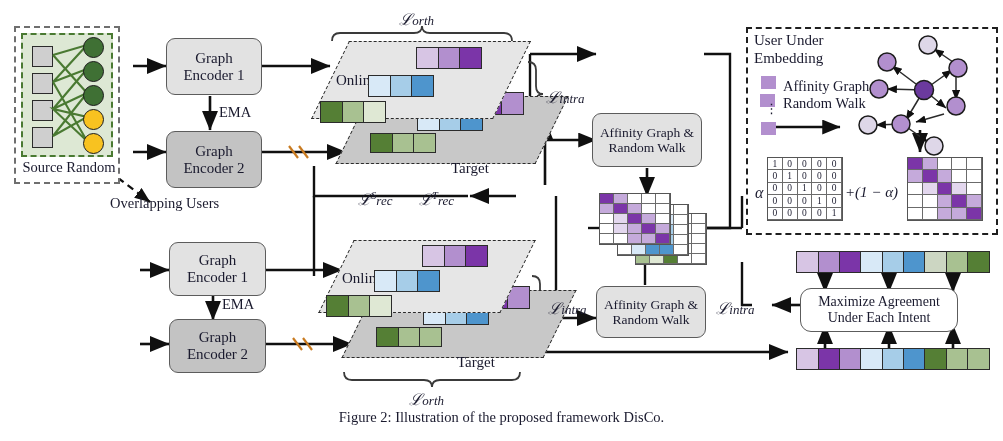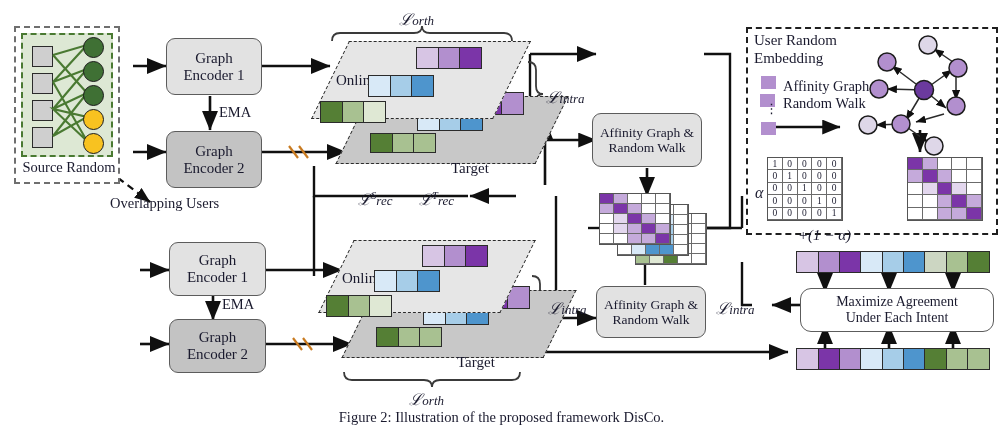--- a/index.html
+++ b/index.html
@@ -265,21 +265,21 @@
   </div>
 
   <div class="abs mod" style="left:592px;top:113px;width:110px;height:54px;">
     <span style="white-space:pre-line;font-size:13.5px;">Affinity Graph &amp;
 Random Walk</span>
   </div>
   <div class="abs mod" style="left:596px;top:286px;width:110px;height:52px;">
     <span style="white-space:pre-line;font-size:13.5px;">Affinity Graph &amp;
 Random Walk</span>
   </div>
-  <div class="abs mod white" style="left:800px;top:288px;width:194px;height:44px;border-radius:11px;">
+  <div class="abs mod white" style="left:800px;top:288px;width:158px;height:44px;border-radius:11px;">
     <span style="white-space:pre-line;font-size:14px;">Maximize Agreement
 Under Each Intent</span>
   </div>
 
   <div class="mat" style="left:636px;top:214px;width:70px;height:50px;grid-template-columns:repeat(5,1fr);grid-template-rows:repeat(5,1fr);">
     <b></b>
       <b></b>
       <b></b>
       <b></b>
       <b></b>
@@ -354,21 +354,21 @@
       <b style="background:#c5aadb;"></b>
     <b></b>
       <b></b>
       <b style="background:#c5aadb;"></b>
       <b style="background:#c5aadb;"></b>
       <b style="background:#7b35a8;"></b>
   </div>
 
   <div class="abs dashbox" style="left:746px;top:27px;width:252px;height:208px;">
   </div>
-  <div class="plain" style="left:754px;top:32px;white-space:pre-line;line-height:1.18;font-size:15px;">User Random
+  <div class="plain" style="left:754px;top:32px;white-space:pre-line;line-height:1.18;font-size:15px;">User Under
 Embedding</div>
   <div class="plain" style="left:783px;top:78px;white-space:pre-line;line-height:1.2;font-size:14.5px;">Affinity Graph &amp;
 Random Walk</div>
 
   <div class="strip" style="left:761px;top:76px;flex-direction:column;">
     <i style="width:15px;height:13px;background:#b28fce;border:none;"></i>
     <i style="width:15px;height:13px;background:#b28fce;border:none;margin-top:5px;"></i>
   </div>
   <div class="dots" style="left:765px;top:106px;">⋮</div>
   <div class="strip" style="left:761px;top:122px;">
@@ -422,21 +422,21 @@
       <b>0</b>
       <b>0</b>
       <b>1</b>
       <b>0</b>
     <b>0</b>
       <b>0</b>
       <b>0</b>
       <b>0</b>
       <b>1</b>
   </div>
-  <div class="math" style="left:798px;top:184px;font-size:15px;margin-top:43px;">+(1 − α)</div>
+  <div class="math" style="left:845px;top:184px;font-size:15px;">+(1 − α)</div>
   <div class="mat" style="left:908px;top:158px;width:74px;height:62px;grid-template-columns:repeat(5,1fr);grid-template-rows:repeat(5,1fr);">
     <b style="background:#7b35a8;"></b>
       <b style="background:#c5aadb;"></b>
       <b></b>
       <b></b>
       <b></b>
     <b style="background:#c5aadb;"></b>
       <b style="background:#7b35a8;"></b>
       <b style="background:#c5aadb;"></b>
       <b></b>

